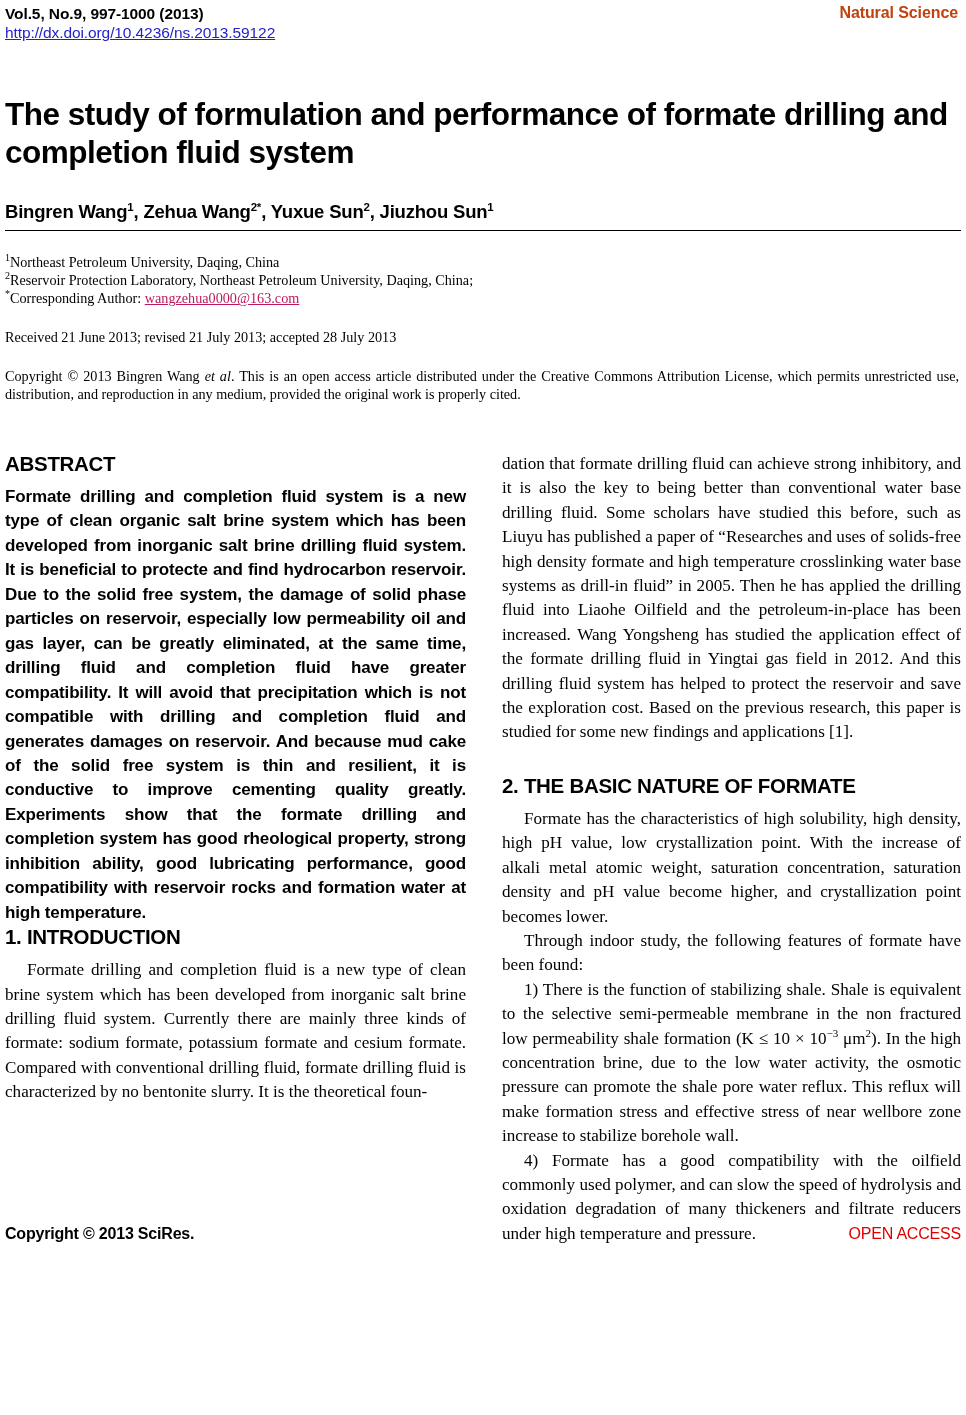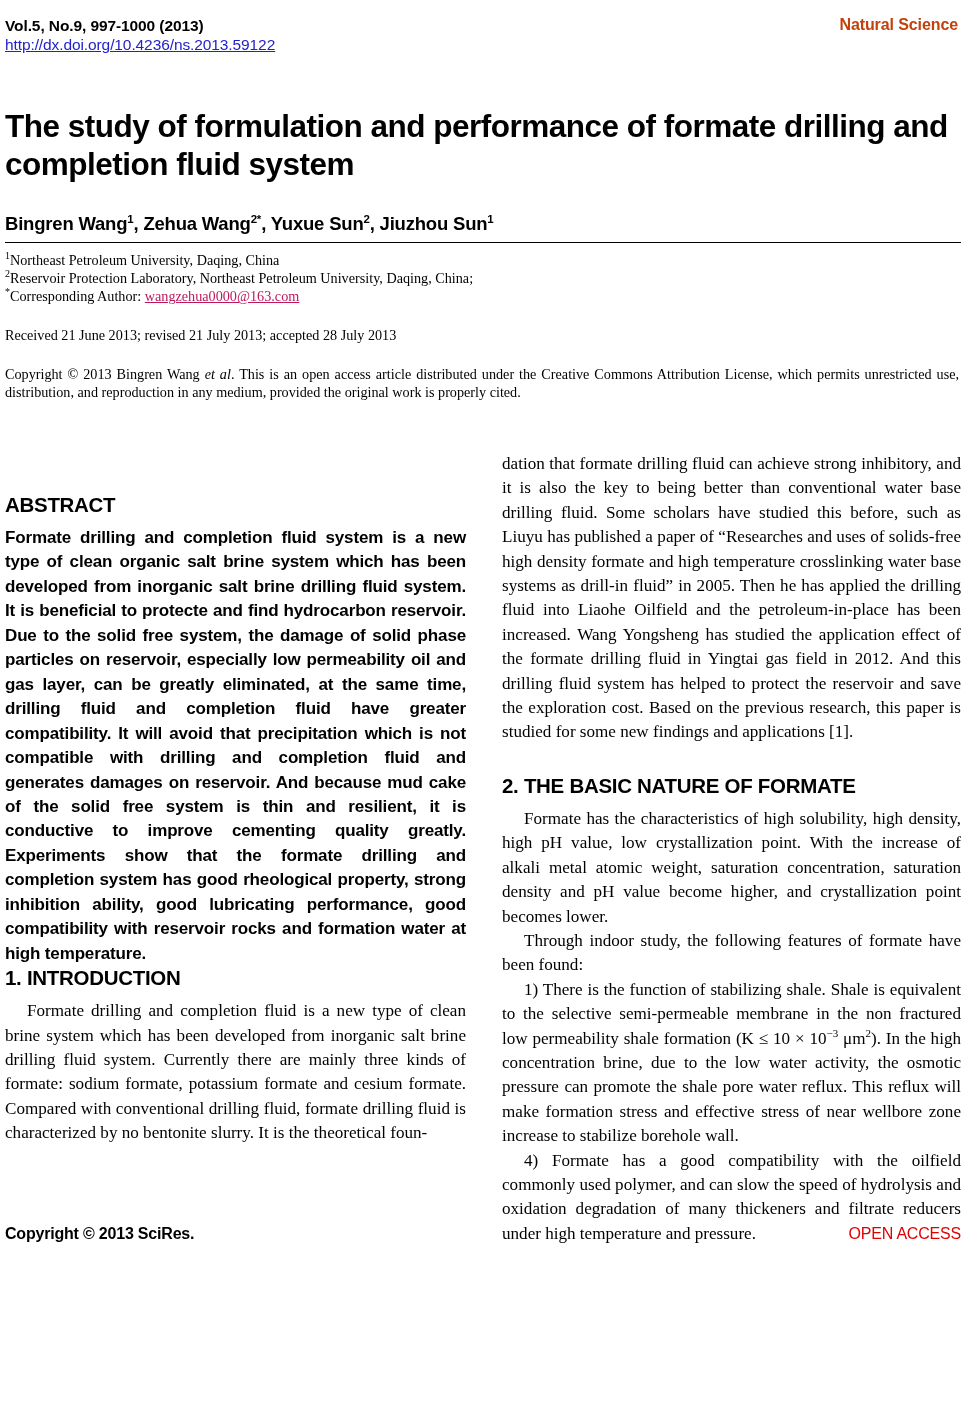--- a/index.html
+++ b/index.html
@@ -14,21 +14,21 @@
     position: relative;
     font-family: "Liberation Serif", serif;
     color: #000000;
     overflow: hidden;
   }
   .page {
     position: absolute;
     left: 0; top: 0;
     width: 966px;
     height: 1259px;
-    padding: 16px 5px;
+    padding: 4px 5px;
   }
 
   
   .runhead {
     position: relative;
     height: 46px;
     padding-top: 2px;
   }
   .runhead-left {
     position: absolute;
@@ -87,21 +87,21 @@
     margin: 7px 0 0 0;
     padding: 0;
     height: 0;
   }
 
   
   .affils {
     font-family: "Liberation Serif", serif;
     font-size: 14.2px;
     line-height: 18.2px;
-    margin-top: 8px;
+    margin-top: 22px;
   }
   .affils .line { white-space: nowrap; }
   .affils sup { font-size: 10px; vertical-align: super; line-height: 0; }
   .email { color: #be185d; text-decoration: underline; }
 
   .dates {
     font-family: "Liberation Serif", serif;
     font-size: 14.2px;
     line-height: 18px;
     margin-top: 20px;
@@ -119,21 +119,21 @@
   
   .columns {
     position: absolute;
     left: 5px;
     top: 452px;
     width: 956px;
     display: flex;
     gap: 36px;
   }
   .col { width: 460px; }
-  .col-left  { width: 461px; margin-top: 41px; }
+  .col-left  { width: 461px; }
   .col-right { width: 459px; }
 
   h2.sec-head {
     font-family: "Liberation Sans", sans-serif;
     font-weight: bold;
     font-size: 20.5px;
     line-height: 24px;
     letter-spacing: -0.3px;
     margin: 0 0 9px 0;
   }

